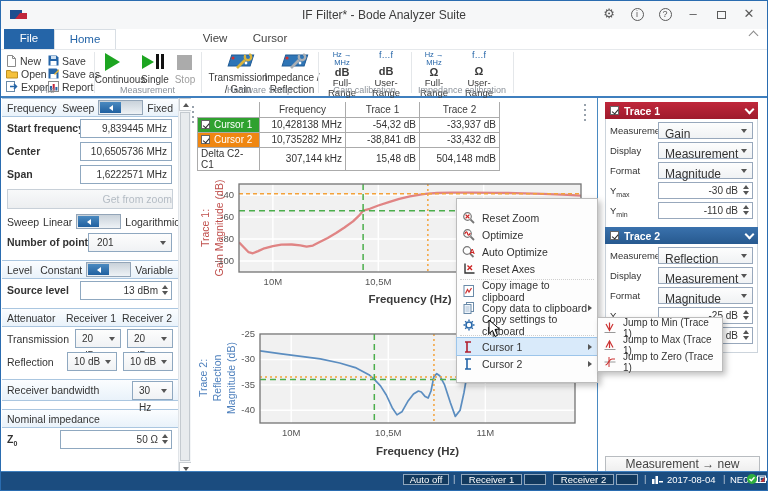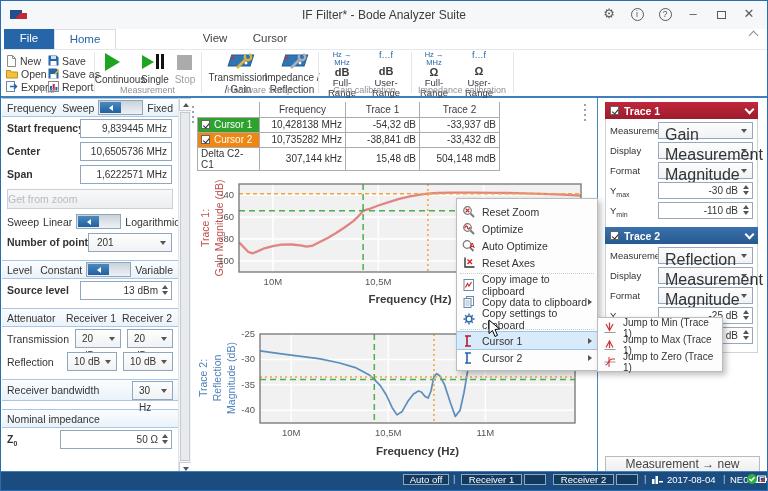--- a/index.html
+++ b/index.html
@@ -62,21 +62,21 @@
            border-top: 4px solid #555; border-left: 3.5px solid transparent; border-right: 3.5px solid transparent; }
   .spinner { position: absolute; right: 3px; top: 3px; display: flex; flex-direction: column; gap: 2px; }
   .sup { width: 0; height: 0; border-bottom: 4px solid #555; border-left: 3px solid transparent; border-right: 3px solid transparent; }
   .sdn { width: 0; height: 0; border-top: 4px solid #555; border-left: 3px solid transparent; border-right: 3px solid transparent; }
   .toggle { position: relative; width: 45px; height: 15px; border: 1px solid #93a5b8;
             background: linear-gradient(#c9d2da, #eef2f6); flex: 0 0 auto; }
   .knob { position: absolute; left: 1px; top: 1px; width: 21px; height: 11px;
           background: linear-gradient(#4b8ac0, #2060a0); display: flex; align-items: center; justify-content: center; }
   .knobarr { width: 0; height: 0; border-right: 4px solid #fff; border-top: 3px solid transparent; border-bottom: 3px solid transparent; }
   .pbtn-dis { height: 20px; margin: 3px 5px; border: 1px solid #c8d0d8; background: linear-gradient(#f8f9fa,#eceef0);
-              color: #b4bcc4; text-align: left; line-height: 18px; }
+              color: #b4bcc4; text-align: right; line-height: 18px; }
   .mla { margin-left: auto; }
   .spacer6 { height: 6px; } .spacer8 { height: 8px; }
   .tworow { display: flex; align-items: center; gap: 6px; padding: 2px 5px; height: 23px; }
   .pdrop2 { position: relative; width: 50px; height: 19px; border: 1px solid #8fa8c0;
             background: linear-gradient(#fdfdfd,#f0f2f4); font-size: 10px; line-height: 17px; padding: 0 14px 0 6px; }
   .colh { width: 52px; text-align: center; flex: 0 0 auto; }
 
   
   .vscroll { position: absolute; left: 177px; top: 97px; width: 13px; bottom: 15px; background: #f3f5f7; border-left: 1px solid #e0e4e8; }
   .varrow { position: absolute; left: 0; width: 13px; height: 13px; background: #fff; border: 1px solid #c8cdd2;
@@ -110,40 +110,40 @@
   .tcard { position: absolute; left: 6px; right: 8px; }
   .thead { height: 17px; color: #fff; font-size: 10.5px; font-weight: bold; display: flex; align-items: center; padding: 0 5px; gap: 5px; }
   .thead .chev { width: 7px; height: 7px; border-right: 2px solid #fff; border-bottom: 2px solid #fff;
                  transform: rotate(45deg); margin-left: auto; margin-top: -3px; }
   .t1h { background: linear-gradient(#c0273b, #9e1b2d); }
   .t2h { background: linear-gradient(#3a72ad, #27598f); }
   .tbody { border: 1px solid #ccd4dc; border-top: none; padding: 3px 4px 5px; background: #fff; }
   .trow { position: relative; height: 20px; font-size: 9.5px; }
   .trow .lab { line-height: 18px; }
   .tdrop { position: absolute; left: 48px; right: 0; top: 0; height: 17px; border: 1px solid #98a8bc;
-           background: linear-gradient(#fdfdfd,#f0f2f4); font-size: 16px; line-height: 15px; padding: 4px 16px 0 6px; }
+           background: linear-gradient(#fdfdfd,#f0f2f4); font-size: 12px; line-height: 15px; padding: 4px 16px 0 6px; }
   .tin { position: absolute; left: 48px; right: 0; top: 0; height: 17px; border: 1px solid #98a8bc; background: #fff;
          font-size: 10px; line-height: 15px; text-align: right; padding: 0 14px 0 4px; }
   .tdrop .ddarr { top: 6px; }
   .tin .spinner { top: 2px; }
   sub { font-size: 7px; }
   .membtn { position: absolute; left: 6px; right: 6px; bottom: 2px; height: 17px; border: 1px solid #b8bcc0;
             background: linear-gradient(#fbfbfb, #eeeeee); font-size: 12px; color: #444; text-align: center; line-height: 15px; }
 
   
   .status { position: absolute; left: 0; right: 0; bottom: 0; height: 19px; background: #1b4c7f;
             border-top: 1px solid #3f7fbe; color: #fff; font-size: 9.5px; }
   .sbox { position: absolute; top: 2px; height: 11px; background: #12395e; border: 1px solid #8fa6bd;
           text-align: center; line-height: 9px; color: #fff; }
   .ssep { position: absolute; top: 1px; color: #b8c6d6; }
   .stxt { position: absolute; top: 2px; color: #fff; }
 
   
   .ctxmenu { position: absolute; left: 455px; top: 197px; width: 142px; background: #fdfdfd;
-             border: 1px solid #bcbcbc; box-shadow: 3px 3px 6px rgba(0,0,0,.25); z-index: 50; padding: 4px 0; }
+             border: 1px solid #bcbcbc; box-shadow: 3px 3px 6px rgba(0,0,0,.25); z-index: 50; padding: 10px 0; }
   .mi { position: relative; height: 17px; display: flex; align-items: center; gap: 6px; padding: 0 5px; font-size: 10.5px; color: #333; }
   .mi .mic { width: 14px; height: 14px; flex: 0 0 auto; }
   .mi-hover { background: #d9eafa; outline: 1px solid #9cc5ea; }
   .msep { height: 1px; border-bottom: 1px dotted #cfcfcf; margin: 2px 3px; }
   .subarr { position: absolute; right: 5px; top: 5.5px; width: 0; height: 0;
             border-left: 4px solid #555; border-top: 3.5px solid transparent; border-bottom: 3.5px solid transparent; }
   .submenu { position: absolute; left: 596px; top: 316px; width: 126px; background: #fdfdfd;
              border: 1px solid #bcbcbc; box-shadow: 3px 3px 6px rgba(0,0,0,.25); z-index: 60; padding: 1px 0; }
   .submenu .mi { font-size: 10px; }
   .mousecur { position: absolute; left: 487px; top: 318px; z-index: 99; }

